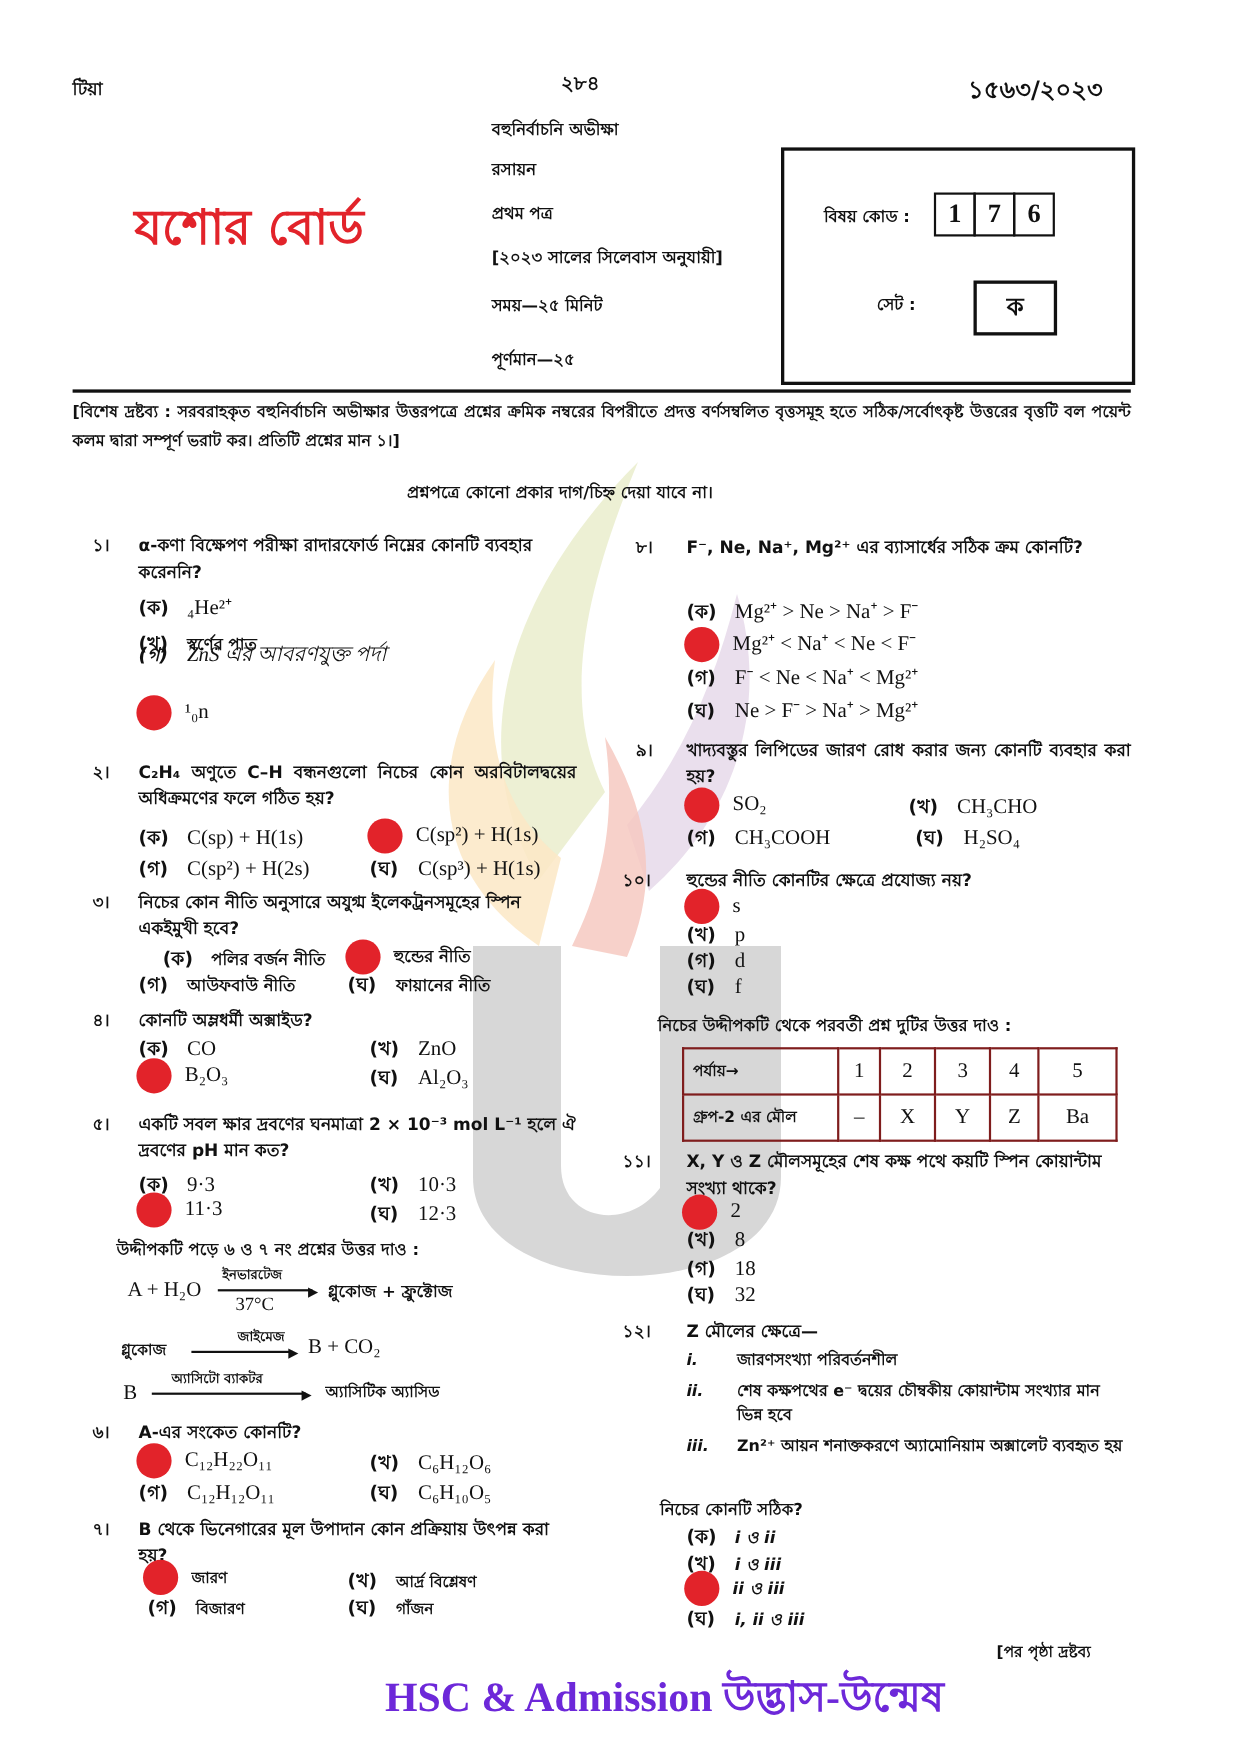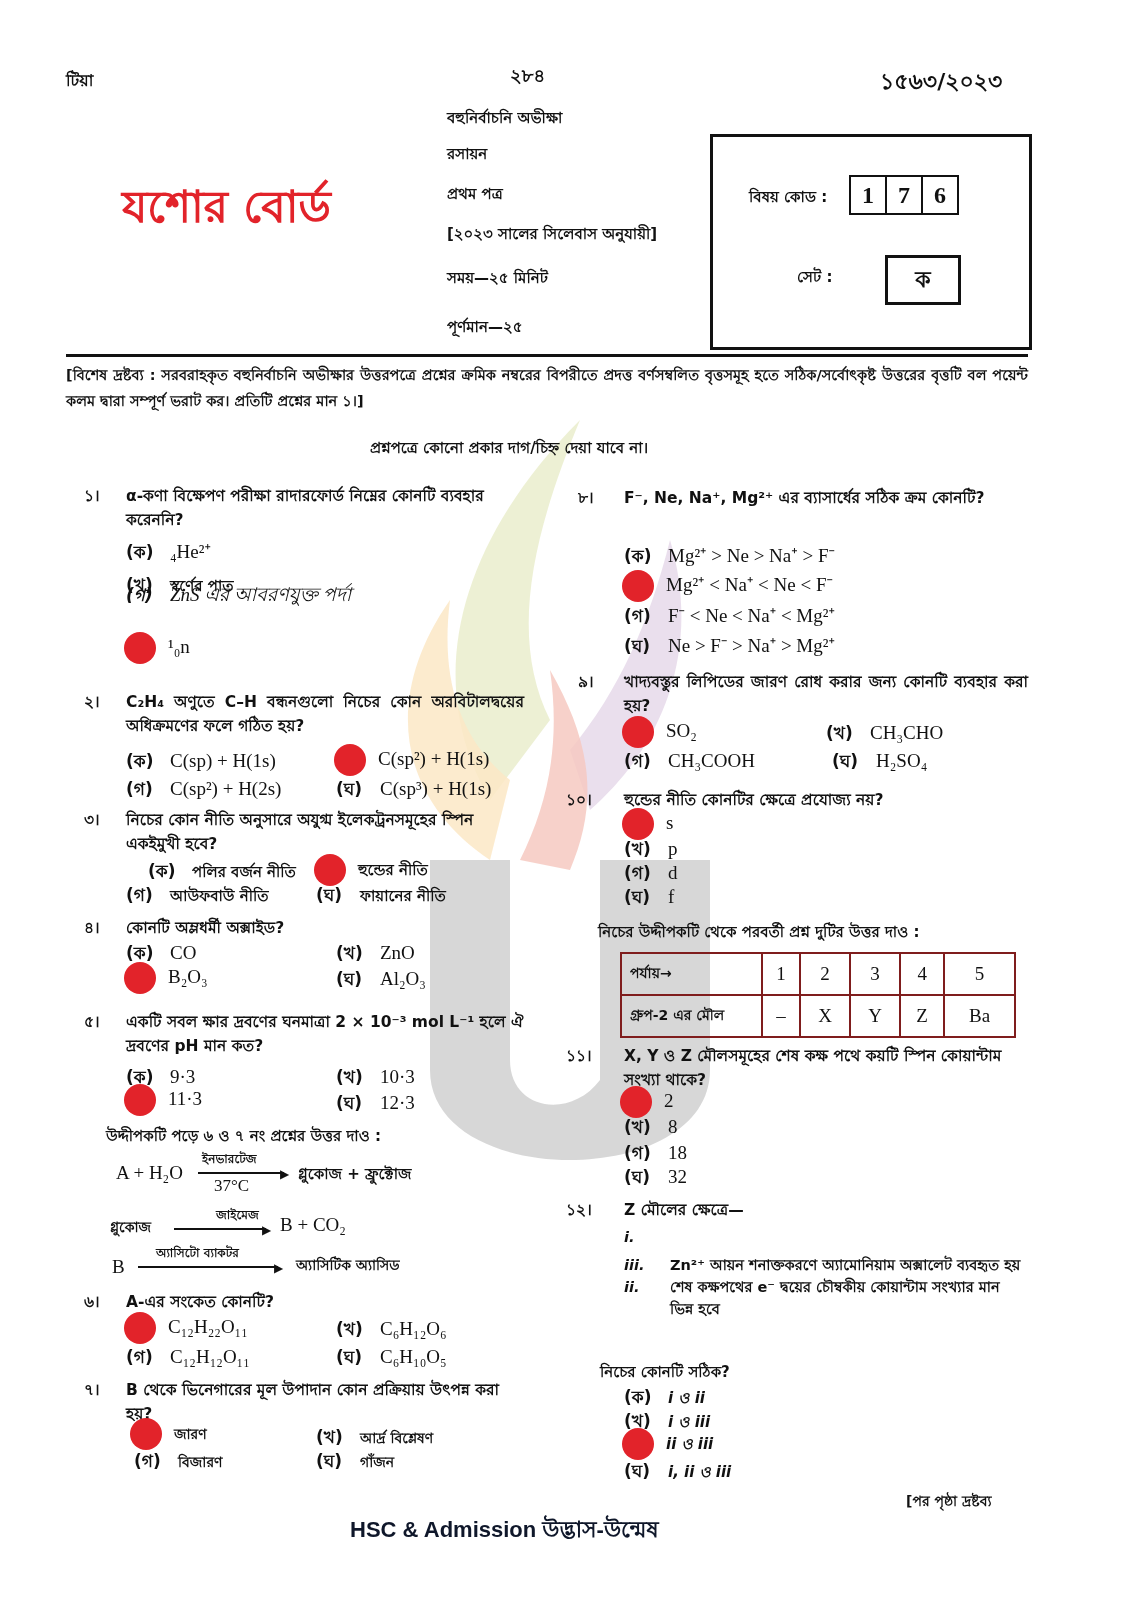--- a/index.html
+++ b/index.html
@@ -21,21 +21,21 @@
   .q{position:absolute;font-size:15.5px;line-height:24px;}
   .qnum{position:absolute;left:0;top:0;font-weight:bold;}
   .qtext{font-weight:bold;}
   .opt{position:absolute;font-size:17px;white-space:nowrap;}
   .opt .lbl{font-weight:bold;display:inline-block;width:44px;}
   .opt .val{font-family:"Liberation Serif",serif;font-size:19px;}
   .dot{display:inline-block;width:32px;height:32px;border-radius:50%;background:#e2232a;vertical-align:middle;margin-right:12px;margin-left:-2px;}
   table.stim{border-collapse:collapse;position:absolute;}
   table.stim td{border:2px solid #7f1d1d;height:38px;text-align:center;font-family:"Liberation Serif",serif;font-size:19px;}
   table.stim td.h{text-align:left;padding-left:8px;font-family:"DejaVu Sans",sans-serif;font-size:14px;font-weight:bold;}
-  .footer{color:#0f172a;font-family:Liberation Sans, sans-serif;font-weight:bold;font-size:22px;}
+  .footer{color:#6d28d9;font-family:Liberation Serif, serif;font-weight:bold;font-size:38px;}
 </style>
 </head>
 <body>
 
 <svg class="wm" style="left:340px;top:420px;" width="420" height="760" viewBox="0 0 420 760">
   <path d="M240 0 C 120 120, 80 260, 150 380 L 210 300 C 170 220, 190 120, 240 0 Z" fill="#e9ecc9" opacity="0.8"></path>
   <path d="M330 120 C 360 220, 330 320, 250 390 L 230 330 C 280 270, 310 200, 330 120 Z" fill="#e6d9ea" opacity="0.85"></path>
   <path d="M110 180 C 40 280, 60 380, 150 440 L 170 360 C 120 320, 100 260, 110 180 Z" fill="#fbe7c6" opacity="0.85"></path>
   <path d="M210 250 C 250 320, 260 380, 230 450 L 180 440 C 210 380, 220 320, 210 250 Z" fill="#f6c9c1" opacity="0.85"></path>
   <path d="M90 440 L 170 440 L 170 640 C 170 690, 230 700, 260 660 L 260 440 L 370 440 L 370 650 C 370 770, 90 770, 90 650 Z" fill="#d0d0d0" opacity="0.85"></path>
@@ -213,29 +213,30 @@
   <div class="opt" style="left:624px;top:1140px;"><span class="lbl">(গ)</span><span class="val">18</span></div>
   <div class="opt" style="left:624px;top:1164px;"><span class="lbl">(ঘ)</span><span class="val">32</span></div>
 
   <div class="q" style="left:566px;top:1198px;width:460px;">
     <span class="qnum">১২।</span>
     <div class="qtext" style="margin-left:58px;">Z মৌলের ক্ষেত্রে—</div>
   </div>
   <div class="abs" style="left:624px;top:1226px;width:400px;font-size:14.5px;font-weight:bold;line-height:22px;">
     <div style="display:flex;margin-bottom:6px;">
         <span style="width:46px;font-style:italic;">i.</span>
+        <span style="flex:1;">জারণসংখ্যা পরিবর্তনশীল</span>
+      </div>
+    <div style="display:flex;margin-bottom:6px;">
+        <span style="width:46px;font-style:italic;">ii.</span>
+        <span style="flex:1;">শেষ কক্ষপথের e⁻ দ্বয়ের চৌম্বকীয় কোয়ান্টাম সংখ্যার মান ভিন্ন হবে</span>
       </div>
     <div style="display:flex;">
         <span style="width:46px;font-style:italic;">iii.</span>
         <span style="flex:1;">Zn²⁺ আয়ন শনাক্তকরণে অ্যামোনিয়াম অক্সালেট ব্যবহৃত হয়</span>
       </div>
-    <div style="display:flex;margin-bottom:6px;">
-        <span style="width:46px;font-style:italic;">ii.</span>
-        <span style="flex:1;">শেষ কক্ষপথের e⁻ দ্বয়ের চৌম্বকীয় কোয়ান্টাম সংখ্যার মান ভিন্ন হবে</span>
-      </div>
   </div>
   <div class="abs bold" style="left:600px;top:1360px;font-size:15px;">নিচের কোনটি সঠিক?</div>
   <div class="opt" style="left:624px;top:1384px;"><span class="lbl">(ক)</span><span style="font-style:italic;font-weight:bold;font-size:15px;">i ও ii</span></div>
   <div class="opt" style="left:624px;top:1408px;"><span class="lbl">(খ)</span><span style="font-style:italic;font-weight:bold;font-size:15px;">i ও iii</span></div>
   <div class="opt" style="left:624px;top:1428px;"><span class="dot"></span><span style="font-style:italic;font-weight:bold;font-size:15px;">ii ও iii</span></div>
   <div class="opt" style="left:624px;top:1458px;"><span class="lbl">(ঘ)</span><span style="font-style:italic;font-weight:bold;font-size:15px;text-align:center;">i, ii ও iii</span></div>
 
   <div class="abs bold" style="left:906px;top:1490px;font-size:14px;">[পর পৃষ্ঠা দ্রষ্টব্য</div>
   <div class="abs footer" style="left:350px;top:1512px;">HSC &amp; Admission উদ্ভাস-উন্মেষ</div>
 </div>

